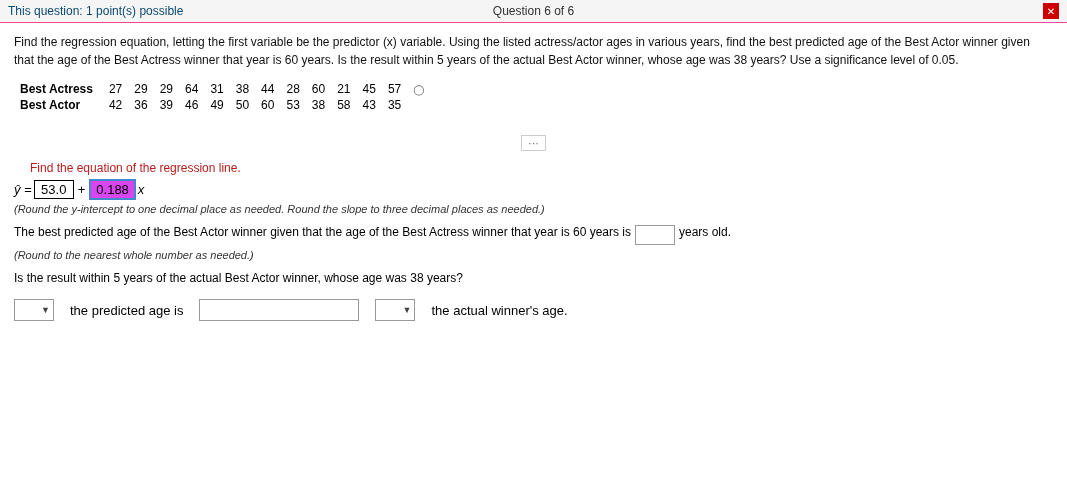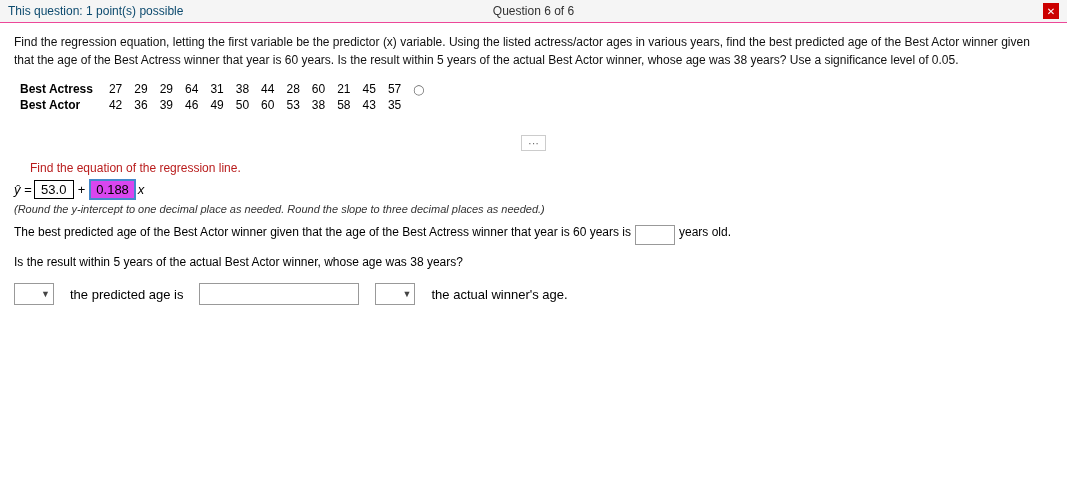--- a/index.html
+++ b/index.html
@@ -235,20 +235,21 @@
     </div>
     <p class="hint-text">(Round the y-intercept to one decimal place as needed. Round the slope to three decimal places as needed.)</p>
   </div>
 
   <div class="section">
     <div class="predicted-line">
       <span>The best predicted age of the Best Actor winner given that the age of the Best Actress winner that year is 60 years is</span>
       <span class="input-box"></span>
       <span>years old.</span>
     </div>
+    <p class="hint-text">(Round to the nearest whole number as needed.)</p>
   </div>
 
   <div class="section">
     <p class="within-section">Is the result within 5 years of the actual Best Actor winner, whose age was 38 years?</p>
     <div class="within-row">
       <div class="dropdown-box">
         <span></span>
       </div>
       <span>the predicted age is</span>
       <span class="predicted-input-box"></span>

